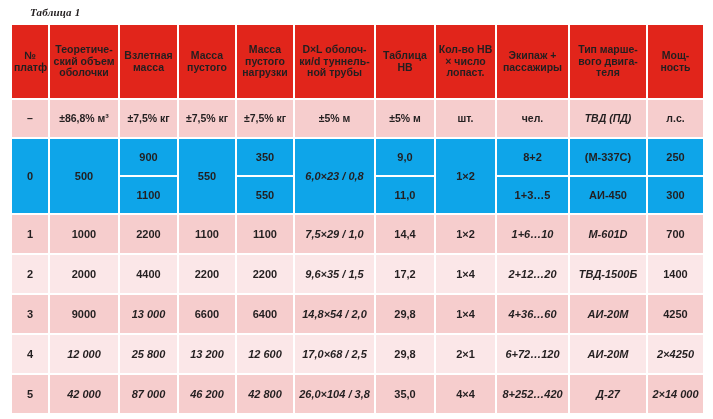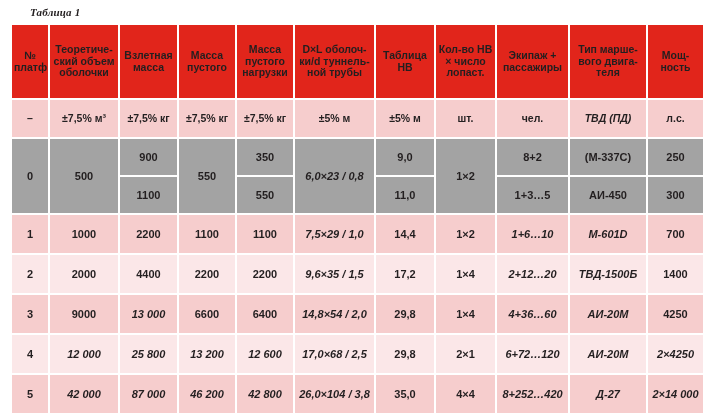--- a/index.html
+++ b/index.html
@@ -64,21 +64,21 @@
   
   tr.rdark td {
     background: #f6cdcd;
     font-size: 11px;
   }
   tr.rlight td {
     background: #fbe7e8;
     font-size: 11px;
   }
   tr.r-split-a td, tr.r-split-b td {
-    background: #a3a3a3;
+    background: #0ea5e9;
     font-size: 11px;
   }
   tr.r-split-a td { height: 36px; }
   tr.r-split-b td { height: 36px; }
   tr.rdark td, tr.rlight td { height: 38px; }
   .nowrap { white-space: nowrap; font-style: italic; }
 </style>
 </head>
 <body>
 
@@ -152,21 +152,21 @@
           <div>Мощ-</div>
           <div>ность</div>
         </th>
       </tr>
     </thead>
 
     <tbody>
 
       <tr class="units">
         <td>–</td>
-        <td>±7,5% м³</td>
+        <td>±86,8% м³</td>
         <td>±7,5% кг</td>
         <td>±7,5% кг</td>
         <td>±7,5% кг</td>
         <td>±5% м</td>
         <td>±5% м</td>
         <td>шт.</td>
         <td>чел.</td>
         <td class="nowrap">ТВД (ПД)</td>
         <td>л.с.</td>
       </tr>

